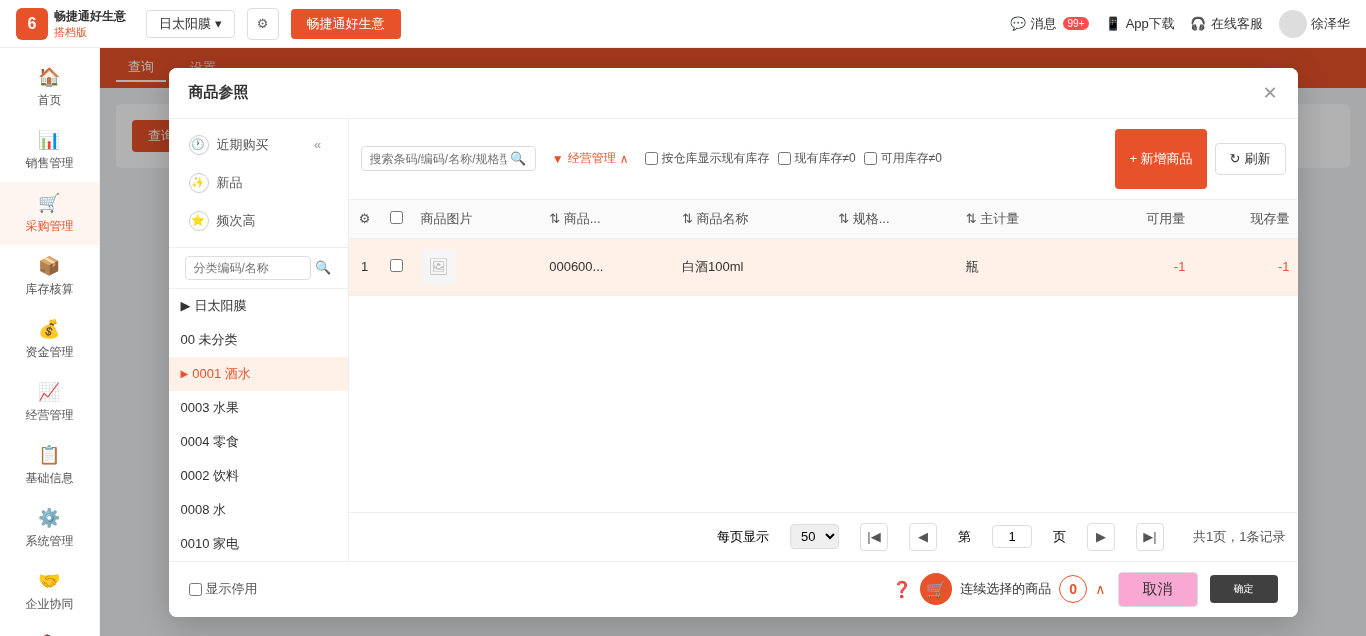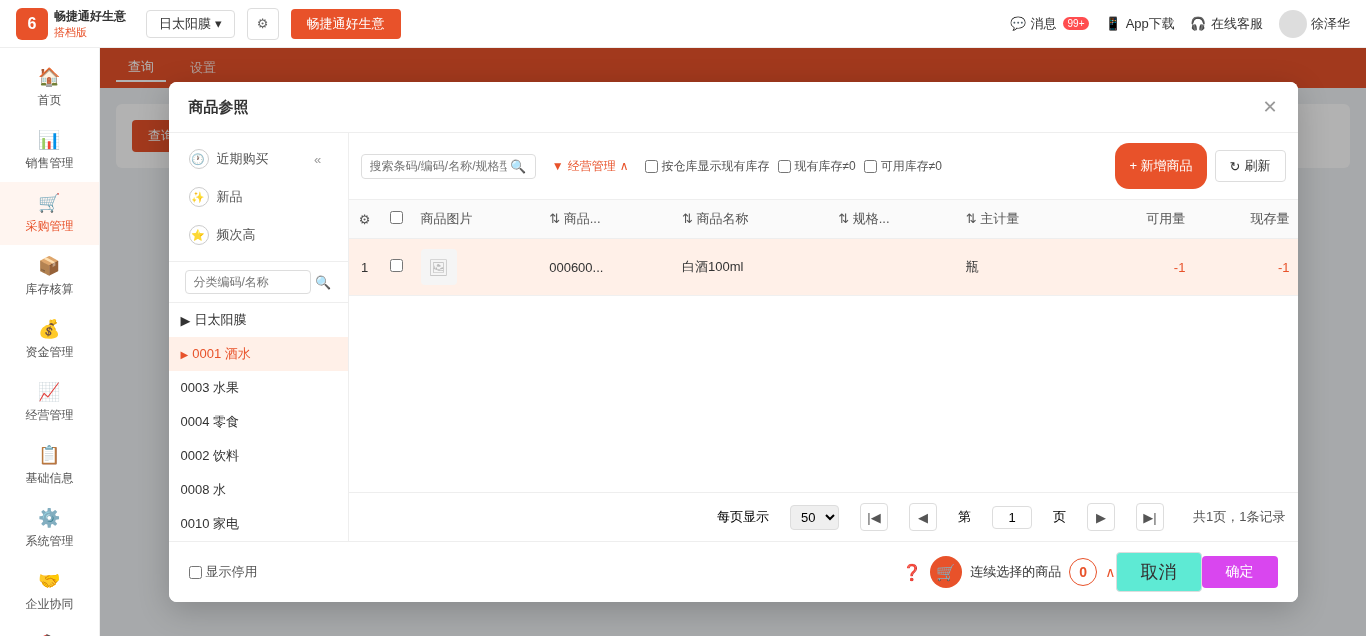--- a/index.html
+++ b/index.html
@@ -179,22 +179,22 @@
     .filter-btn {
       display: flex; align-items: center; gap: 4px;
       color: #e8522a; font-size: 12px; cursor: pointer;
       padding: 4px 8px; border-radius: 4px;
     }
     .checkbox-item {
       display: flex; align-items: center; gap: 4px; font-size: 12px; color: #555;
     }
     .spacer { flex: 1; }
     .btn-add {
-      background: #e8522a; color: #fff; border: none; border-radius: 14px;
-      padding: 14px 14px; cursor: pointer; font-size: 13px;
+      background: #e8522a; color: #fff; border: none; border-radius: 4px;
+      padding: 21px 14px; cursor: pointer; font-size: 13px;
       display: flex; align-items: center; gap: 4px;
     }
     .btn-refresh {
       border: 1px solid #ddd; background: #fff; color: #333; border-radius: 4px;
       padding: 6px 14px; cursor: pointer; font-size: 13px;
       display: flex; align-items: center; gap: 4px;
     }
 
     
     .table-wrapper { flex: 1; overflow: auto; }
@@ -234,45 +234,45 @@
     .per-page-select {
       border: 1px solid #ddd; border-radius: 4px; padding: 3px 6px; font-size: 13px;
     }
 
     
     .modal-footer {
       display: flex; align-items: center;
       padding: 10px 20px;
       border-top: 1px solid #eee;
       background: #fff;
-      gap: 0;
+      gap: 12px;
     }
     .footer-checkbox { display: flex; align-items: center; gap: 4px; font-size: 13px; color: #555; }
     .footer-spacer { flex: 1; }
     .footer-cart {
       display: flex; align-items: center; gap: 8px;
     }
     .cart-icon-circle {
       width: 32px; height: 32px; background: #e8522a; border-radius: 50%;
       display: flex; align-items: center; justify-content: center; color: #fff; font-size: 16px;
     }
     .cart-label { font-size: 13px; color: #333; }
     .cart-count {
       width: 28px; height: 28px; border: 1.5px solid #e8522a; border-radius: 50%;
       display: flex; align-items: center; justify-content: center;
       color: #e8522a; font-weight: bold; font-size: 14px;
     }
     .collapse-arrow { color: #e8522a; font-size: 14px; cursor: pointer; }
     .btn-cancel {
-      border: 1px solid #ddd; background: #5eead4; color: #333; border-radius: 4px;
-      padding: 7px 24px; cursor: pointer; font-size: 18px;
+      border: 1px solid #ddd; background: #f9a8d4; color: #333; border-radius: 4px;
+      padding: 7px 24px; cursor: pointer; font-size: 15px;
     }
     .btn-confirm {
-      background: #d946ef; color: #fff; border: none; border-radius: 4px;
-      padding: 7px 24px; cursor: pointer; font-size: 14px;
+      background: #404040; color: #fff; border: none; border-radius: 4px;
+      padding: 7px 24px; cursor: pointer; font-size: 10px;
     }
 
     
     .bg-page {
       position: absolute; inset: 0;
       display: flex; flex-direction: column;
     }
     .bg-topbar {
       height: 40px; background: #e8522a;
       display: flex; align-items: center; padding: 0 16px; gap: 12px;
@@ -429,20 +429,23 @@
               </div>
             </div>
             <div class="search-category">
               <input type="text" placeholder="分类编码/名称" style="">
               <span style="color:#999;cursor:pointer;">🔍</span>
             </div>
             <div class="category-list">
               <div class="cat-item">
                 <span>▶</span>
                 <span>日太阳膜</span>
+              </div>
+              <div class="cat-item">
+                <span>00 未分类</span>
               </div>
               <div class="cat-item active">
                 <span class="arrow">▶</span>
                 <span>0001 酒水</span>
               </div>
               <div class="cat-item">
                 <span>0003 水果</span>
               </div>
               <div class="cat-item">
                 <span>0004 零食</span>

